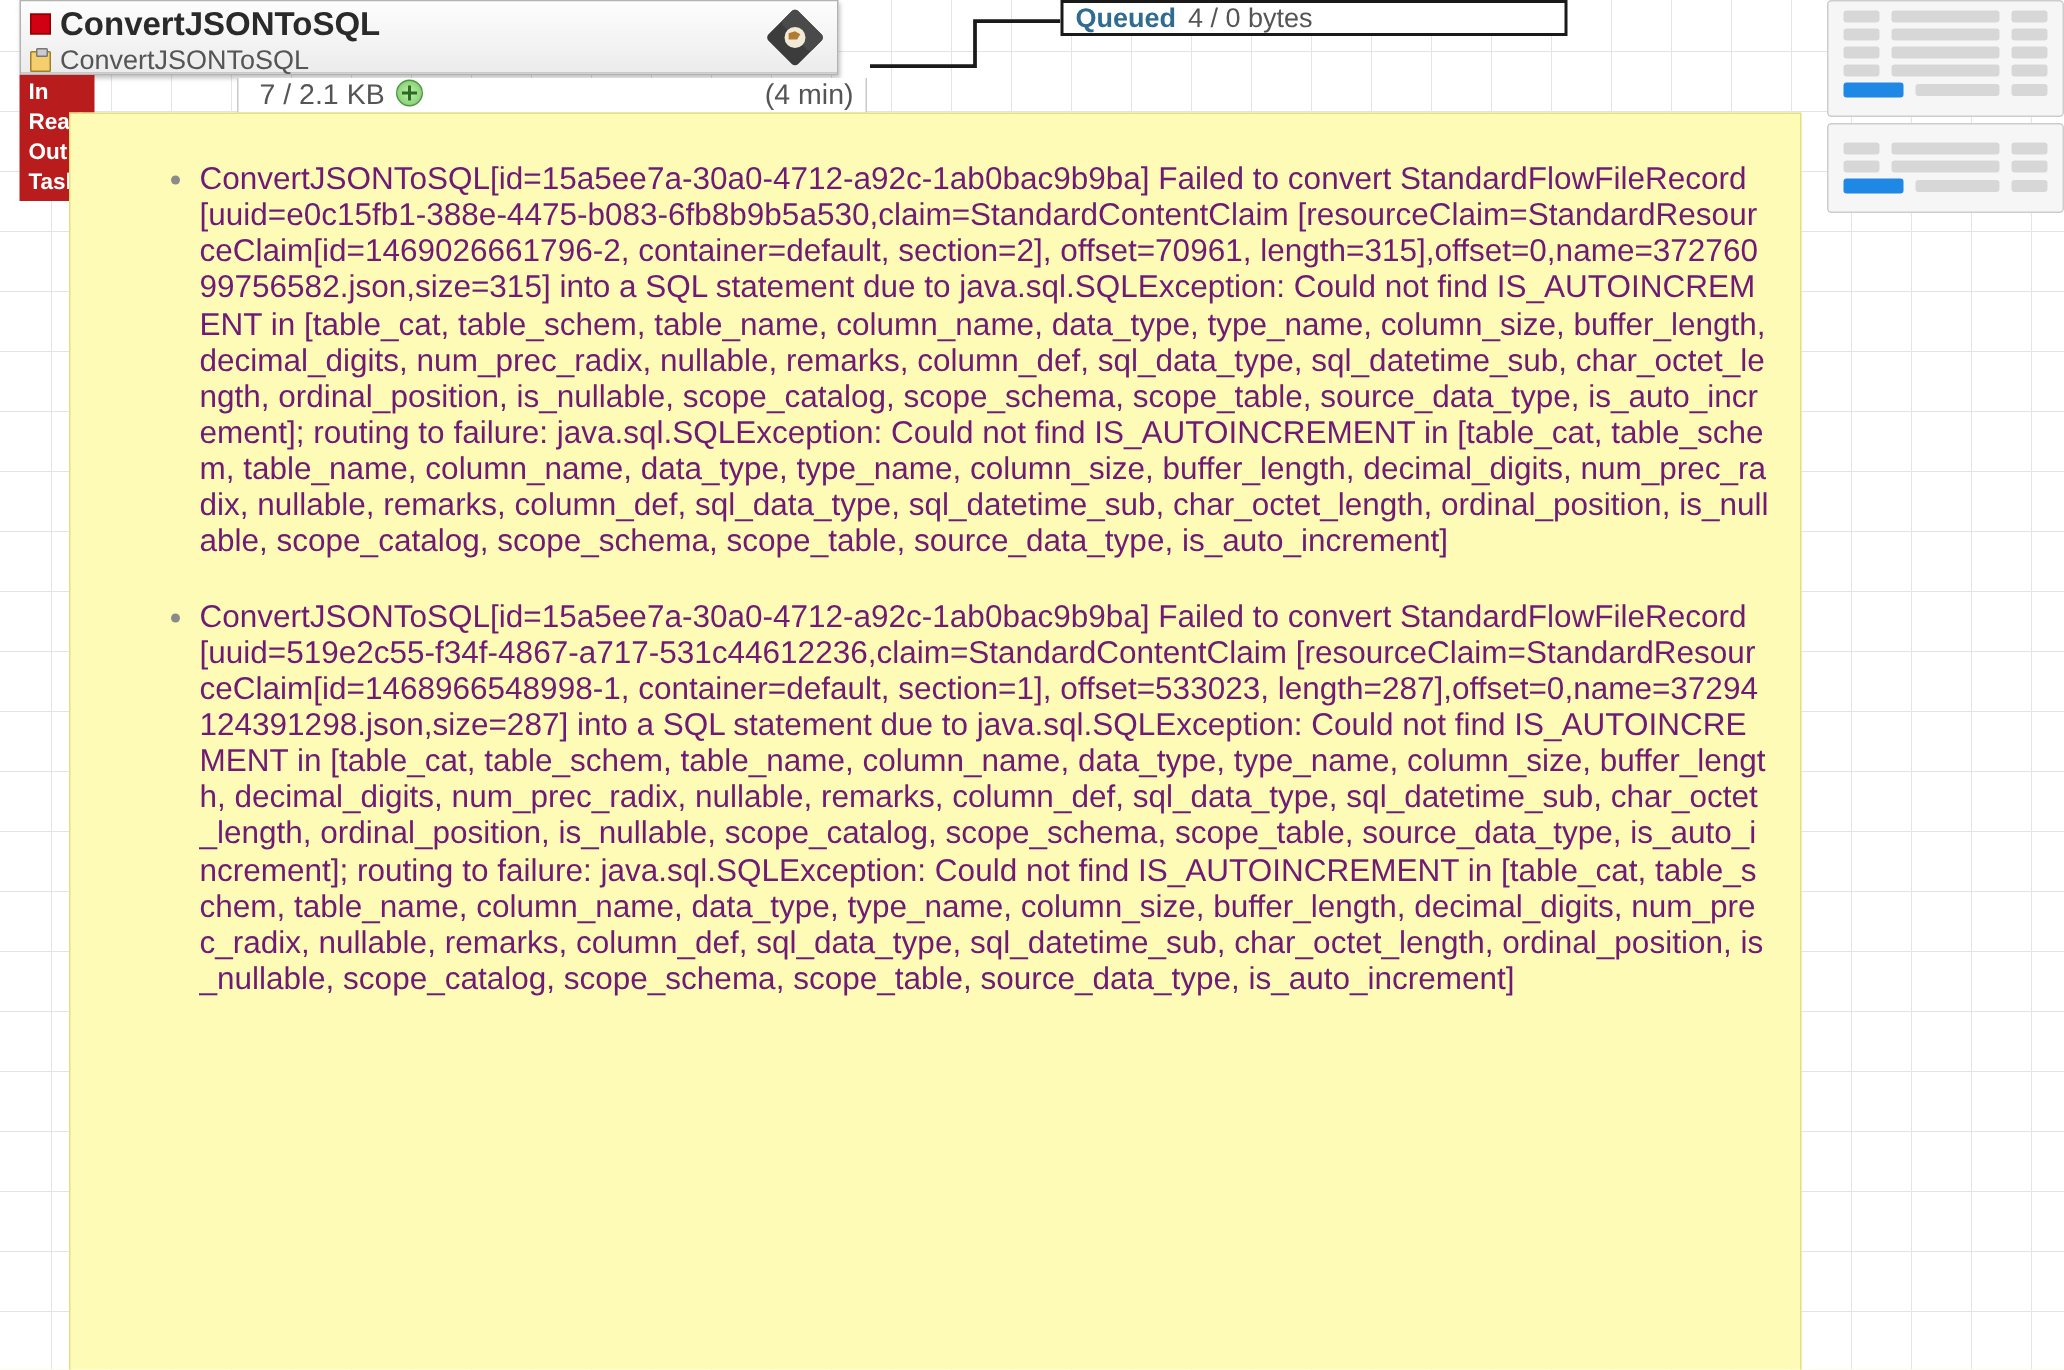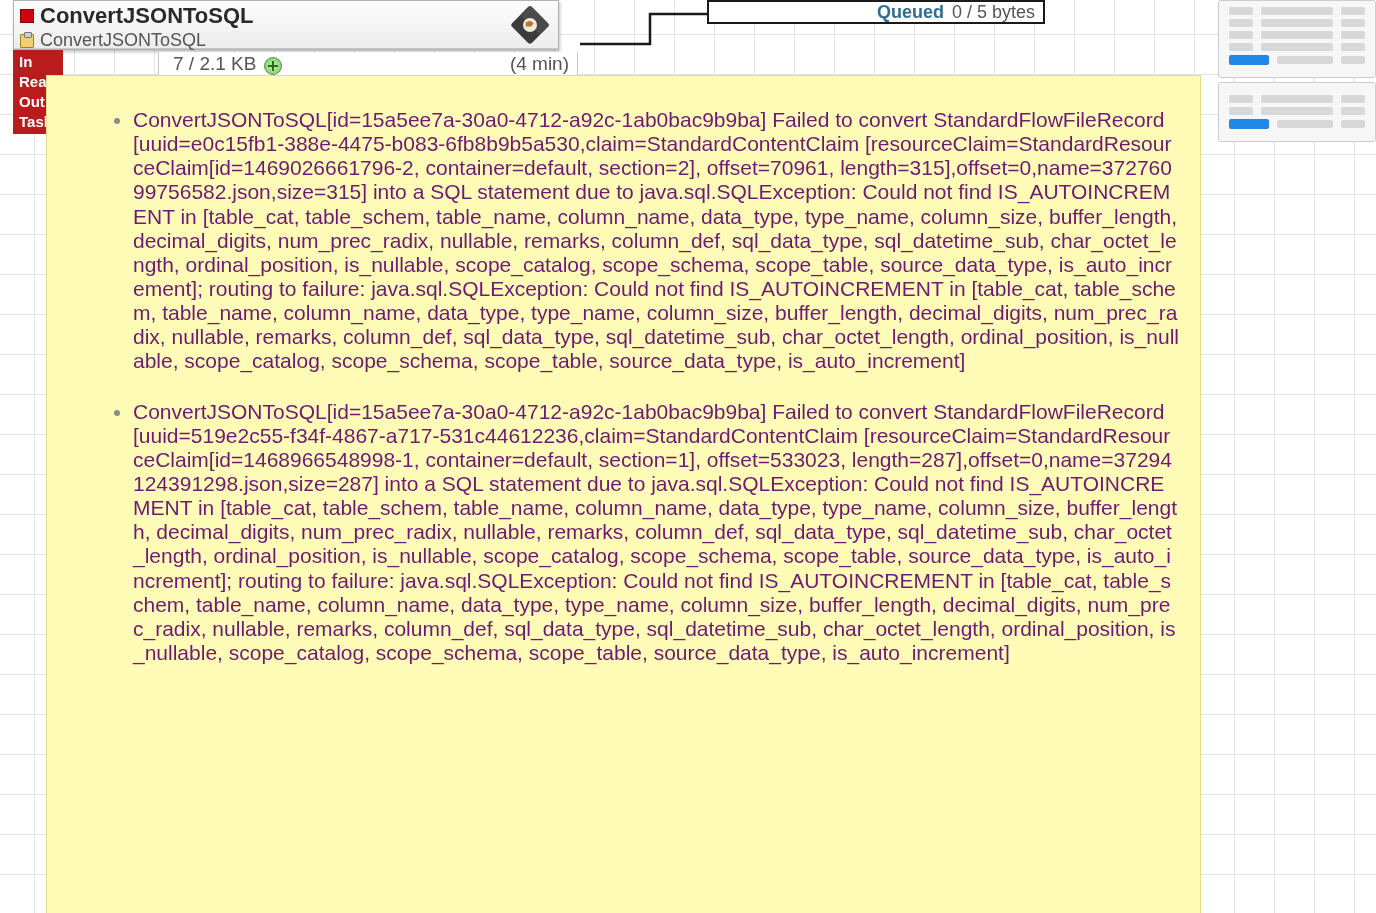--- a/index.html
+++ b/index.html
@@ -105,29 +105,28 @@
     width:18px;height:18px;border-radius:9px;
     background:radial-gradient(#bff0b1,#79c663);
     border:1px solid #4c9a3f;
     position:relative;display:inline-block;margin-left:8px;
   }
   .add-ico::before,.add-ico::after{
     content:"";position:absolute;background:#2c6a20;
   }
   .add-ico::before{left:7px;top:3px;width:2px;height:10px;}
   .add-ico::after{left:3px;top:7px;width:10px;height:2px;}
-  .stat-left{display:flex;align-items:flex-end;gap:0;}
+  .stat-left{display:flex;align-items:flex-start;gap:0;}
 
   
   .queued-box{
     position:absolute;left:707px;top:0;width:338px;height:24px;
     border:2px solid #1a1a1a;background:#fff;
     display:flex;align-items:center;padding:0 8px;gap:8px;
     font-size:18px;
-    justify-content:flex-end;
   }
   .queued-label{color:#2f6c8f;font-weight:bold;}
   .queued-val{color:#555;}
   .queued-connector{
     position:absolute;left:580px;top:12px;width:127px;height:34px;
   }
   .queued-connector svg{width:127px;height:34px;}
 
   
   .minimap{
@@ -218,21 +217,21 @@
 </div>
 
 <div class="queued-connector">
   <svg viewBox="0 0 127 34">
     <path d="M0 32 L70 32 L70 2 L127 2" stroke="#1a1a1a" stroke-width="2.5" fill="none"></path>
   </svg>
 </div>
 
 <div class="queued-box">
   <span class="queued-label">Queued</span>
-  <span class="queued-val">0 / 5 bytes</span>
+  <span class="queued-val">4 / 0 bytes</span>
 </div>
 
 <div class="minimap">
   <div class="mm-panel" style="padding-top:2px;">
     <div class="mm-row">
         <div class="mm-bar sm"></div>
         <div class="mm-bar"></div>
         <div class="mm-bar sm"></div>
       </div>
     <div class="mm-row">

